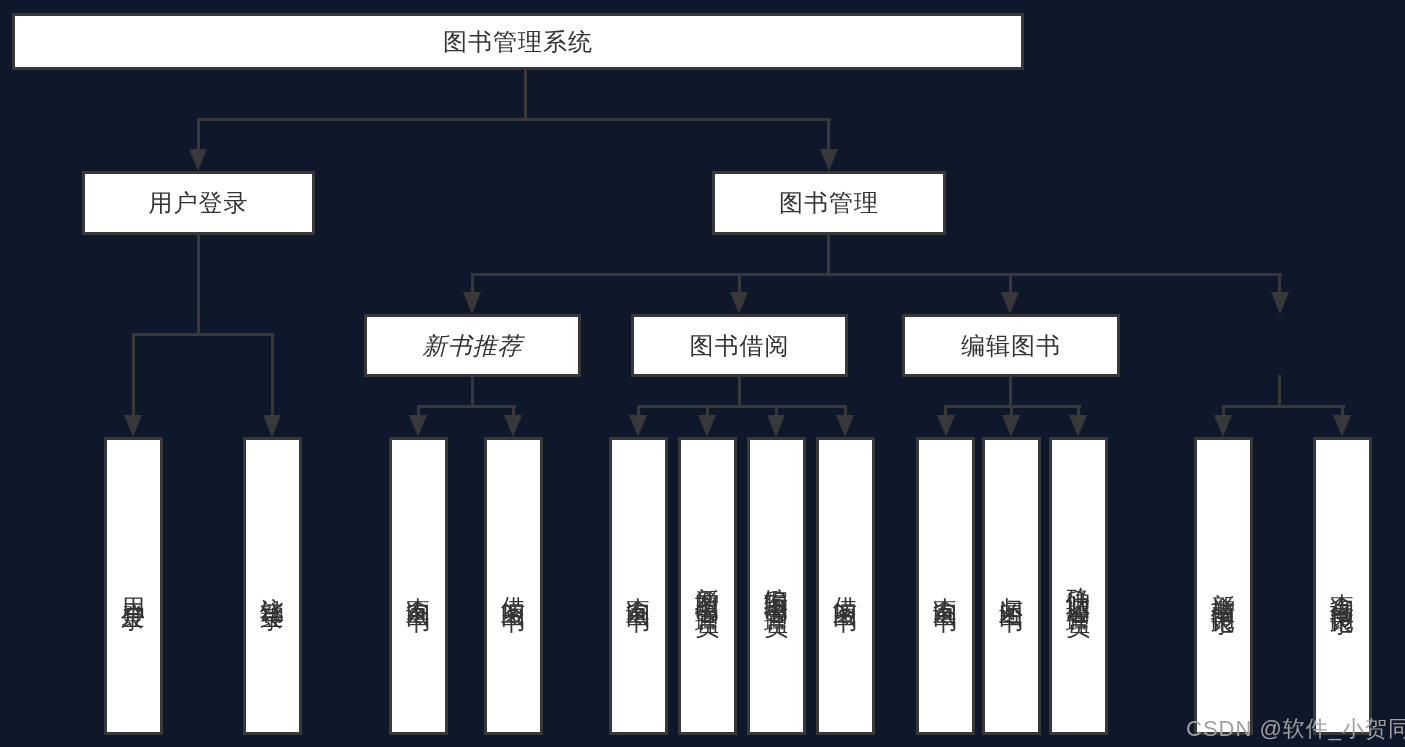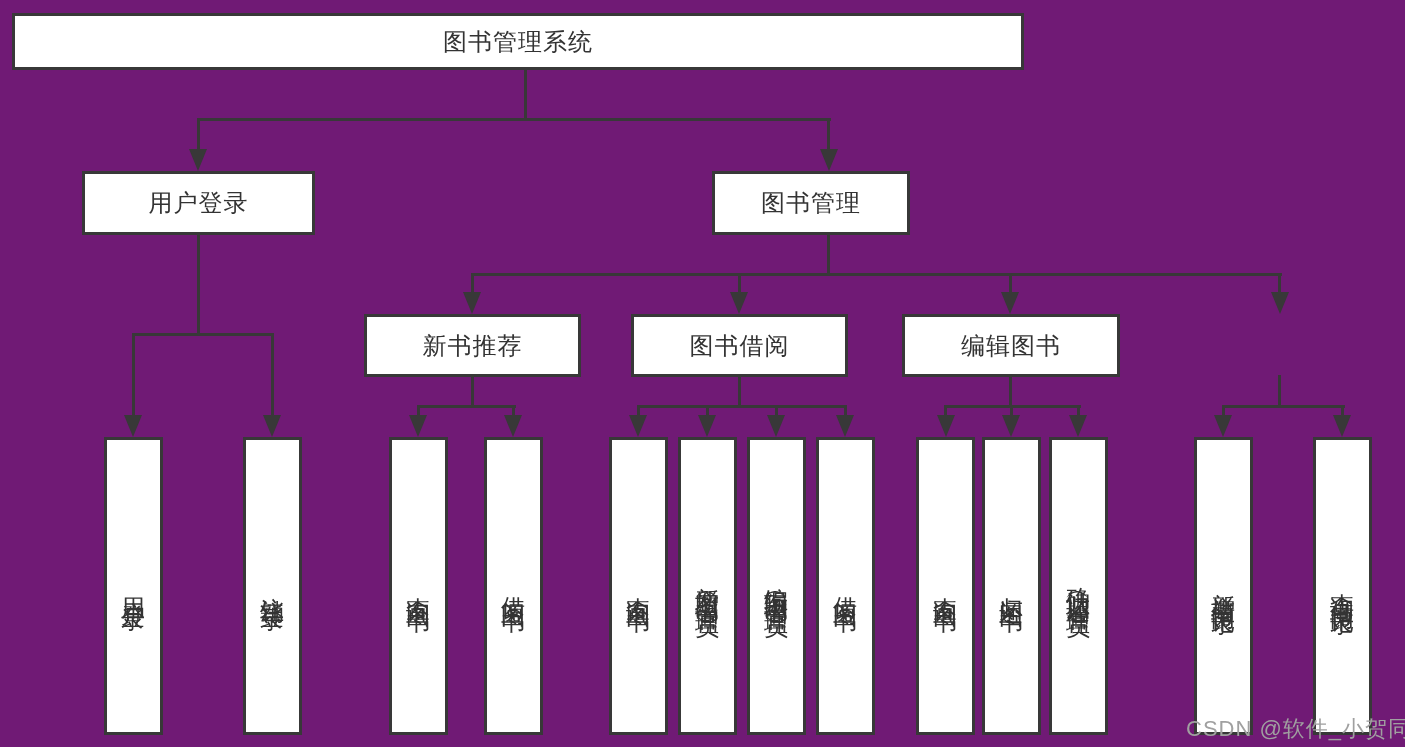--- a/index.html
+++ b/index.html
@@ -1,20 +1,20 @@
 <!DOCTYPE html>
 <html><head>
 <meta charset="utf-8">
 <style>
   html, body { margin: 0; padding: 0; background: #ffffff; }
   .canvas {
     position: relative;
     width: 1405px;
     height: 747px;
-    background: #701a75;
+    background: #0f172a;
     font-family: "Liberation Sans", "DejaVu Sans", sans-serif;
     color: #333333;
     overflow: hidden;
     text-align: center;
   }
   .box {
     position: absolute;
     box-sizing: border-box;
     border: 3px solid #383838;
     background: #ffffff;
@@ -65,25 +65,25 @@
 
 <div class="canvas">
 
   <div class="box hbox" style="left:12px; top:13px; width:1012px; height:57px;">
     <span class="label">图书管理系统</span>
   </div>
 
   <div class="box hbox" style="left:82px; top:171px; width:233px; height:64px;">
     <span class="label">用户登录</span>
   </div>
-  <div class="box hbox" style="left:712px; top:171px; width:198px; height:64px;">
+  <div class="box hbox" style="left:712px; top:171px; width:234px; height:64px;">
     <span class="label">图书管理</span>
   </div>
 
-  <div class="box hbox" style="left:364px; top:314px; width:217px; height:63px;">
+  <div class="box hbox" style="left:364px; top:314px; width:217px; height:63px;font-style:italic;">
     <span class="label">新书推荐</span>
   </div>
   <div class="box hbox" style="left:631px; top:314px; width:217px; height:63px;">
     <span class="label">图书借阅</span>
   </div>
   <div class="box hbox" style="left:902px; top:314px; width:218px; height:63px;">
     <span class="label">编辑图书</span>
   </div>
 
   <div class="box vbox" style="left:104px; top:437px; width:59px; height:298px;">

